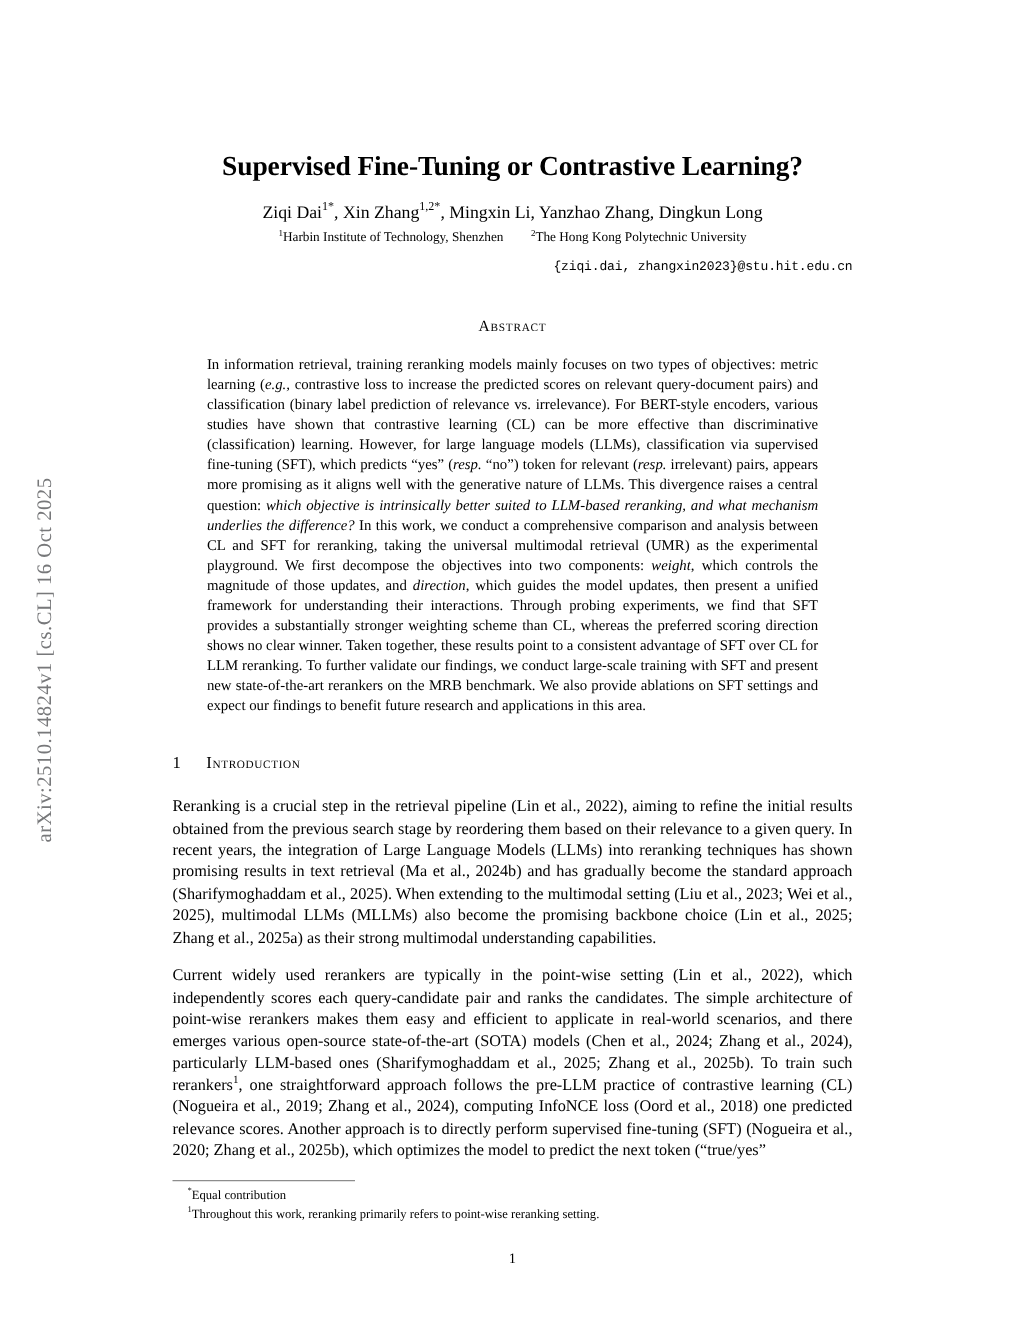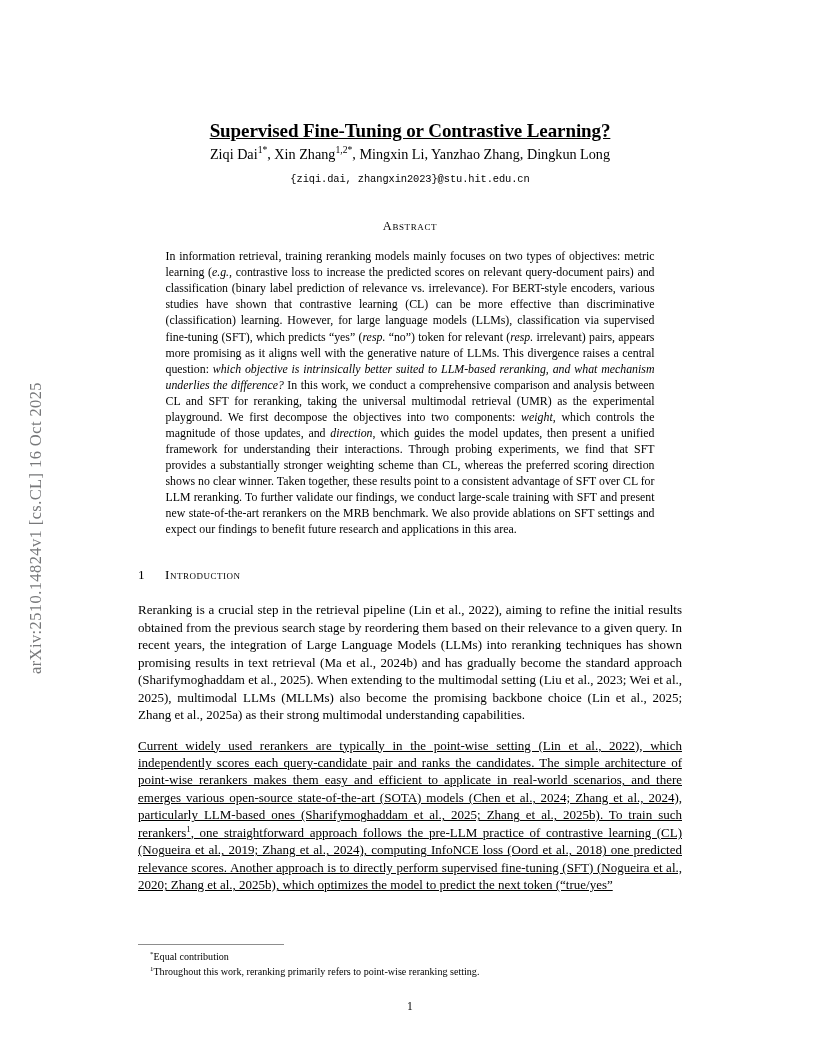--- a/index.html
+++ b/index.html
@@ -45,26 +45,25 @@
     width: 544px;
     height: 1056px;
   }
 
   
   .title-block {
     margin-top: 118px;
     text-align: center;
   }
   .paper-title {
-    font-size: 19px;
+    font-size: 22px;
     font-weight: bold;
     line-height: 1.36;
     letter-spacing: -0.1px;
-    margin: 0;
-    text-decoration: underline;
+    margin: 12px;
   }
   .title-line { display: block; }
 
   
   .authors-block {
     text-align: center;
     font-size: 14.2px;
     line-height: 1.42;
   }
   .author-line { display: block; }
@@ -82,20 +81,21 @@
   .affil-gap { display: inline-block; width: 22px; }
   .mono {
     font-family: "Liberation Mono", "DejaVu Sans Mono", monospace;
     font-size: 10.4px;
     letter-spacing: -0.1px;
   }
   .contact-line {
     display: block;
     margin-top: 3px;
     line-height: 1.5;
+    text-align: right;
   }
   .release-line {
     display: block;
     margin-top: 1px;
     font-size: 10.6px;
     line-height: 1.5;
   }
 
   
   .abstract-wrap {
@@ -133,21 +133,21 @@
     letter-spacing: 0.5px;
   }
 
   .body-text {
     font-size: 13px;
     line-height: 1.345;
     text-align: justify;
     text-justify: inter-word;
   }
   .body-text.p1 { margin-top: 18px; }
-  .body-text.pn { margin-top: 4px; text-decoration: underline; }
+  .body-text.pn { margin-top: 4px; }
 
   
   .footnote-area {
     position: absolute;
     left: 0;
     top: 944px;
     width: 544px;
   }
   .footnote-rule {
     width: 146px;
@@ -183,20 +183,23 @@
 <div class="page">
 
   <div class="title-block">
     <h1 class="paper-title">
       <span class="title-line">Supervised Fine-Tuning or Contrastive Learning?</span>
     </h1>
   </div>
 
   <div class="authors-block">
     <span class="author-line" id="author-line-1"><span>Ziqi Dai</span><sup>1*</sup><span>, </span><span>Xin Zhang</span><sup>1,2*</sup><span>, </span><span>Mingxin Li</span><span>, </span><span>Yanzhao Zhang</span><span>, </span><span>Dingkun Long</span></span>
+    <span class="affil-line">
+      <sup>1</sup><span>Harbin Institute of Technology, Shenzhen</span><span class="affil-gap"></span><sup>2</sup><span>The Hong Kong Polytechnic University</span>
+    </span>
     <span class="contact-line">
       <span class="mono">{ziqi.dai, zhangxin2023}@stu.hit.edu.cn</span>
     </span>
   </div>
 
   <div class="abstract-wrap">
     <div class="abstract-heading">Abstract</div>
     <div class="abstract-body">
       <span>In information retrieval, training reranking models mainly focuses on two types of objectives: metric learning (</span><i>e.g.,</i><span> contrastive loss to increase the predicted scores on relevant query-document pairs) and classification (binary label prediction of relevance vs. irrelevance). For BERT-style encoders, various studies have shown that contrastive learning (CL) can be more effective than discriminative (classification) learning. However, for large language models (LLMs), classification via supervised fine-tuning (SFT), which predicts “yes” (</span><i>resp.</i><span> “no”) token for relevant (</span><i>resp.</i><span> irrelevant) pairs, appears more promising as it aligns well with the generative nature of LLMs. This divergence raises a central question: </span><i>which objective is intrinsically better suited to LLM-based reranking, and what mechanism underlies the difference?</i><span> In this work, we conduct a comprehensive comparison and analysis between CL and SFT for reranking, taking the universal multimodal retrieval (UMR) as the experimental playground. We first decompose the objectives into two components: </span><i>weight</i><span>, which controls the magnitude of those updates, and </span><i>direction</i><span>, which guides the model updates, then present a unified framework for understanding their interactions. Through probing experiments, we find that SFT provides a substantially stronger weighting scheme than CL, whereas the preferred scoring direction shows no clear winner. Taken together, these results point to a consistent advantage of SFT over CL for LLM reranking. To further validate our findings, we conduct large-scale training with SFT and present new state-of-the-art rerankers on the MRB benchmark. We also provide ablations on SFT settings and expect our findings to benefit future research and applications in this area.</span>
     </div>

